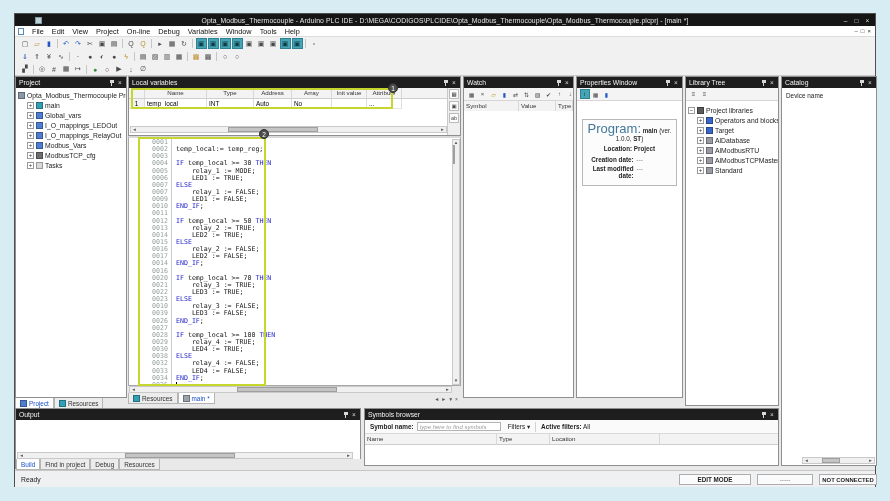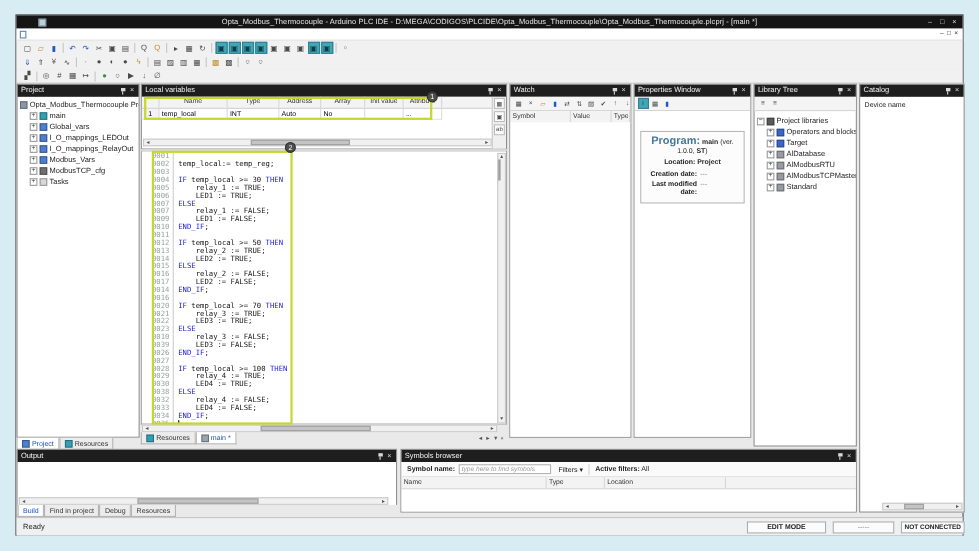--- a/index.html
+++ b/index.html
@@ -76,21 +76,21 @@
   .lvcell { border-right:1px solid #dcdcdc; border-bottom:1px solid #e4e4e4; padding:1px 2px;
             height:10px; overflow:hidden; white-space:nowrap; }
   #lvSide { position:absolute; right:0; top:11px; width:13px; bottom:0;
             background:#efefef; border-left:1px solid #c9c9c9; display:flex; flex-direction:column; align-items:center; }
   #lvSide .tbtn { width:10px; height:10px; margin:1px 0; background:#fbfbfb; border:1px solid #bcbcbc; font-size:5.5px; }
   #editorArea { position:absolute; left:0; top:60px; width:333px; height:250px; background:#fff;
                 border:1px solid #a8a8a8; border-top:2px solid #d9d9d9; overflow:hidden; }
   #codeWrap { position:absolute; left:0; top:1px; right:9px; bottom:0; overflow:hidden;
               font-family:"DejaVu Sans Mono", monospace; font-size:6.6px; }
   .cl { display:flex; height:7.15px; line-height:7.15px; white-space:pre; }
-  .ln { width:29px; text-align:right; padding-right:3px; color:#97a0a0; flex:none;
+  .ln { width:43px; text-align:right; padding-right:3px; color:#97a0a0; flex:none;
         border-right:1px solid #cccccc; }
   .ct { padding-left:4px; color:#151515; }
   .kw { color:#1d1dcc; }
   .caret { display:inline-block; width:1px; height:6px; background:#000; vertical-align:middle; }
   #edVScroll { right:0; top:1px; bottom:0; }
   #edHScroll { left:1px; top:310px; width:323px; }
   #edTabs { left:0; top:317px; width:333px; height:11px; }
   .tabctl { margin-left:auto; display:flex; align-items:center; gap:2px; padding-right:3px;
             font-size:5px; color:#555; height:11px; }
 
@@ -102,21 +102,21 @@
   #libPanel   { left:670px; top:62px; width:94px;  height:330px; }
   #catPanel   { left:766px; top:62px; width:96px;  height:390px; }
   .ptb { height:13px; background:#f4f4f4; border-bottom:1px solid #d6d6d6; display:flex;
          align-items:center; padding-left:2px; }
   .ptb .tbtn { width:10px; height:10px; font-size:6px; }
 
   .pgroup { position:absolute; left:5px; right:5px; top:18px; border:1px solid #b8b8b8;
             background:#fcfcfc; padding:5px 2px 4px; font-size:6.3px; color:#2a2a2a; }
   .prow { text-align:center; margin-bottom:3px; line-height:7.5px; }
   .plabel { font-weight:bold; color:#222; }
-  .pprog { color:#44779c; font-size:10px; font-weight:bold; }
+  .pprog { color:#44779c; font-size:13px; font-weight:normal; }
   .pval { color:#7a7a7a; }
   .pgrid { display:flex; margin-bottom:2px; }
   .pgrid .plabel { width:58%; text-align:right; padding-right:3px; line-height:7px; }
   .pgrid .pval { text-align:left; line-height:7px; }
 
   
   #outputPanel { left:0; top:394px; width:346px; height:61px; }
   #outBody { position:absolute; left:0; top:11px; right:0; height:32px; background:#fff;
              font-family:"DejaVu Sans Mono", monospace; font-size:6.6px; color:#222;
              padding:2px 0 0 3px; line-height:7px; }
@@ -163,20 +163,32 @@
     <span class="tb-title">Opta_Modbus_Thermocouple - Arduino PLC IDE - D:\MEGA\CODIGOS\PLCIDE\Opta_Modbus_Thermocouple\Opta_Modbus_Thermocouple.plcprj - [main *]</span>
     <span class="wctl">
       <span>–</span>
       <span>□</span>
       <span>×</span>
     </span>
   </div>
 
   <div class="menubar">
     <span class="mdoc"></span>
+    <span id="menuItems" style="display:flex;">
+        <span class="mi">File</span>
+        <span class="mi">Edit</span>
+        <span class="mi">View</span>
+        <span class="mi">Project</span>
+        <span class="mi">On-line</span>
+        <span class="mi">Debug</span>
+        <span class="mi">Variables</span>
+        <span class="mi">Window</span>
+        <span class="mi">Tools</span>
+        <span class="mi">Help</span>
+      </span>
     <span class="mctl">
       <span>–</span>
       <span>□</span>
       <span>×</span>
     </span>
   </div>
 
   <div class="tbrow" id="tb1">
       <span class="tbtn">▢</span>
       <span class="tbtn amber">▱</span>
@@ -346,21 +358,21 @@
         <span class="sar">►</span>
       </div>
     </div>
 
     <div id="editorArea">
       <div id="codeWrap">
           <div class="cl"><span class="ln">0001</span><span class="ct"></span></div>
           <div class="cl"><span class="ln">0002</span><span class="ct">temp_local:= temp_reg;</span></div>
           <div class="cl"><span class="ln">0003</span><span class="ct"></span></div>
           <div class="cl"><span class="ln">0004</span><span class="ct"><span class="kw">IF</span> temp_local &gt;= 30 <span class="kw">THEN</span></span></div>
-          <div class="cl"><span class="ln">0005</span><span class="ct">    relay_1 := TRUE;</span></div>
+          <div class="cl"><span class="ln">0005</span><span class="ct">    relay_1 := MODE;</span></div>
           <div class="cl"><span class="ln">0006</span><span class="ct">    LED1 := TRUE;</span></div>
           <div class="cl"><span class="ln">0007</span><span class="ct"><span class="kw">ELSE</span></span></div>
           <div class="cl"><span class="ln">0007</span><span class="ct">    relay_1 := FALSE;</span></div>
           <div class="cl"><span class="ln">0009</span><span class="ct">    LED1 := FALSE;</span></div>
           <div class="cl"><span class="ln">0010</span><span class="ct"><span class="kw">END_IF</span>;</span></div>
           <div class="cl"><span class="ln">0011</span><span class="ct"></span></div>
           <div class="cl"><span class="ln">0012</span><span class="ct"><span class="kw">IF</span> temp_local &gt;= 50 <span class="kw">THEN</span></span></div>
           <div class="cl"><span class="ln">0013</span><span class="ct">    relay_2 := TRUE;</span></div>
           <div class="cl"><span class="ln">0014</span><span class="ct">    LED2 := TRUE;</span></div>
           <div class="cl"><span class="ln">0015</span><span class="ct"><span class="kw">ELSE</span></span></div>

